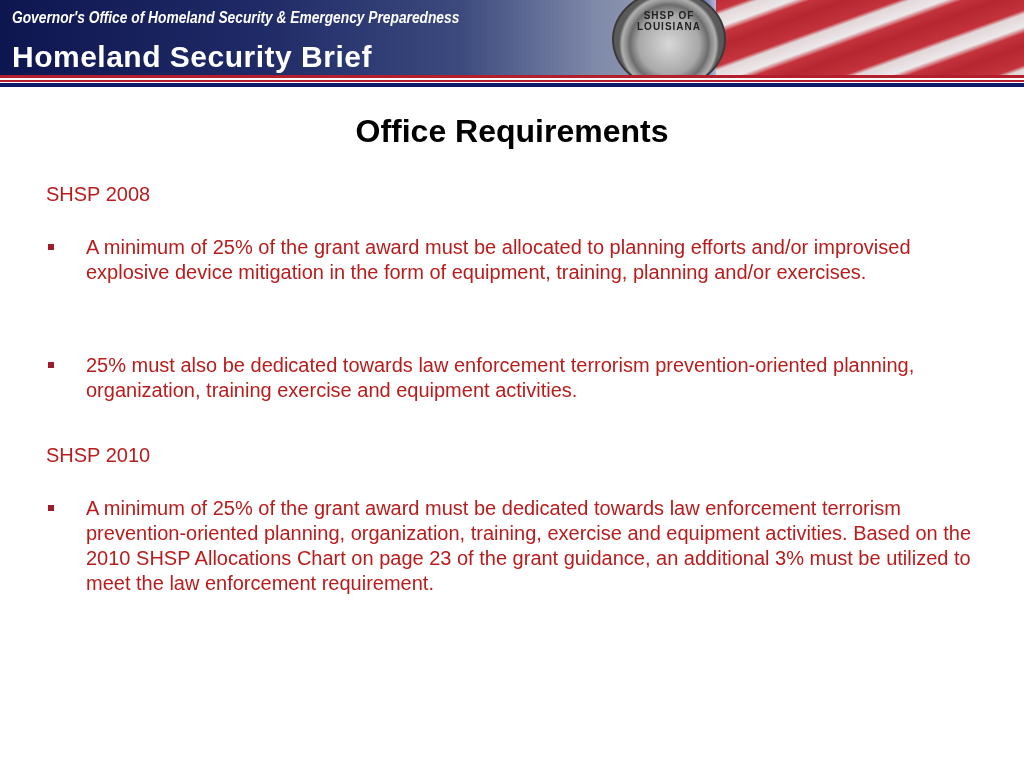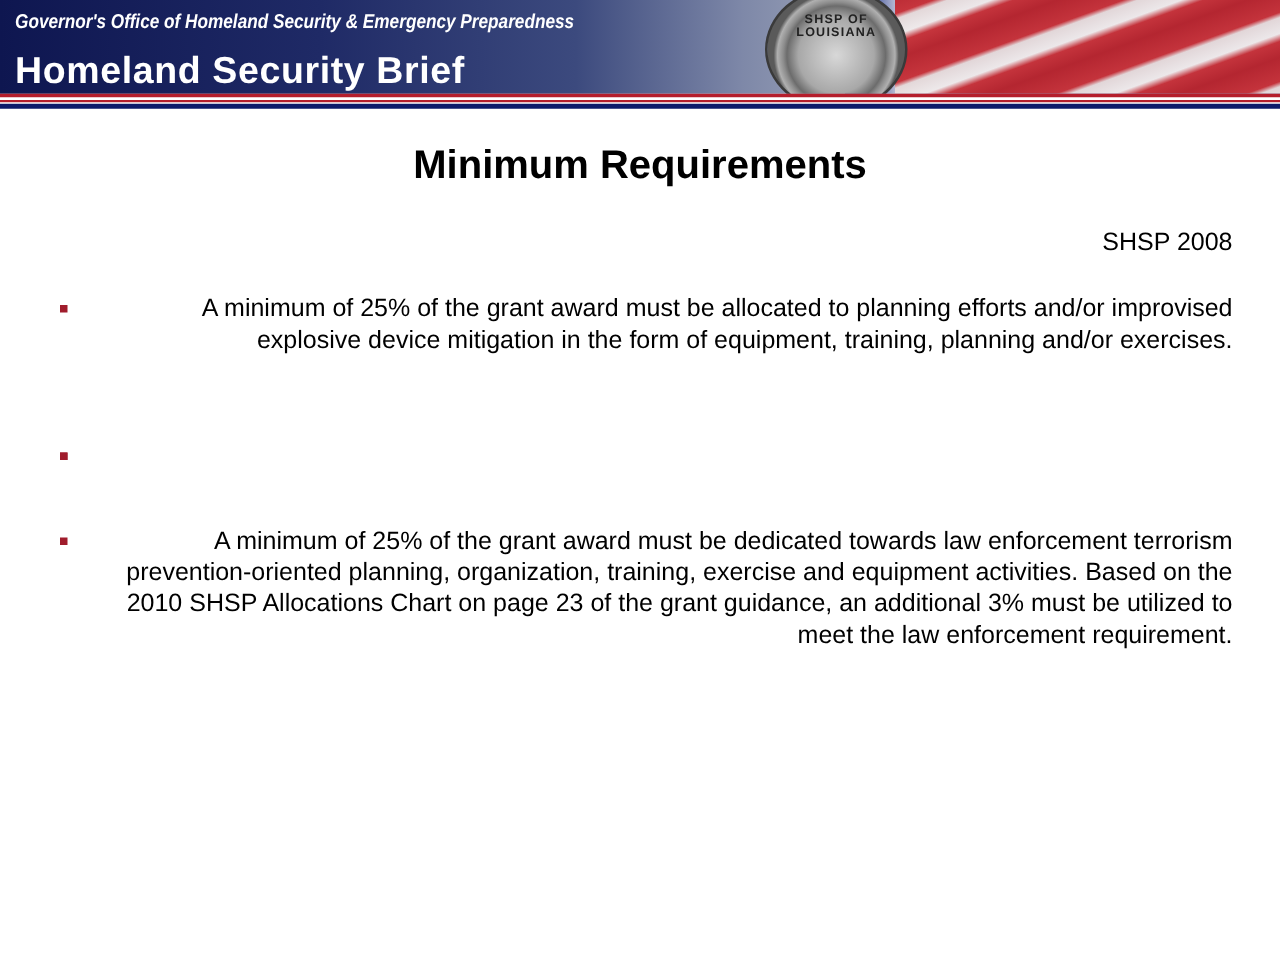--- a/index.html
+++ b/index.html
@@ -15,21 +15,21 @@
   .seal-text { position:absolute; left:0; top:18px; width:110px; text-align:center; font-size:10px; font-weight:bold; color:#222; letter-spacing:1px; }
   .subtitle { position:absolute; left:12px; top:9px; font-size:16px; font-style:italic; font-weight:bold; color:#ffffff; white-space:nowrap; transform:scaleX(0.86); transform-origin:left; }
   .title-banner { position:absolute; left:12px; top:40px; font-size:30px; font-weight:bold; color:#ffffff; white-space:nowrap; letter-spacing:0.5px; }
   .stripes { position:absolute; left:0; top:75px; width:1024px; height:12px; }
   .s1 { height:3px; background:#b51e2c; }
   .s2 { height:2px; background:#ffffff; }
   .s3 { height:2px; background:#b51e2c; }
   .s4 { height:1px; background:#ffffff; }
   .s5 { height:4px; background:#0e1a6a; }
   .slide-title { position:absolute; left:0; top:113px; width:1024px; text-align:center; font-size:32px; font-weight:bold; color:#000; }
-  .content { position:absolute; left:46px; top:182px; width:940px; color:#000000; font-size:20px; line-height:25px;text-align:right; }
+  .content { position:absolute; left:46px; top:182px; width:940px; color:#b91c1c; font-size:20px; line-height:25px; }
   .section-head { margin:0; }
   .bullet { position:relative; padding-left:40px; margin-top:28px; }
   .bullet .marker { position:absolute; left:2px; top:9px; width:6px; height:6px; background:#a01c2c; }
   .gap { height:40px; }
 </style>
 </head>
 <body>
 
 <div class="banner">
   <div class="flag"></div>
@@ -41,35 +41,37 @@
   <div class="title-banner">Homeland Security Brief</div>
 </div>
 <div class="stripes">
   <div class="s1"></div>
     <div class="s2"></div>
     <div class="s3"></div>
     <div class="s4"></div>
     <div class="s5"></div>
 </div>
 
-<div class="slide-title">Minimum Requirements</div>
+<div class="slide-title">Office Requirements</div>
 
 <div class="content">
   <div class="section-head">SHSP 2008</div>
   <div class="bullet">
     <span class="marker"></span>
     <span>A minimum of 25% of the grant award must be allocated to planning efforts and/or improvised explosive device mitigation in the form of equipment, training, planning and/or exercises.</span>
   </div>
 
   <div class="gap"></div>
   <div class="bullet">
     <span class="marker"></span>
   </div>
   <div class="bullet" style="padding-right:20px;">
     <span class="marker"></span>
+    <span>25% must also be dedicated towards law enforcement terrorism prevention-oriented planning, organization, training exercise and equipment activities.</span>
   </div>
 
   <div class="gap"></div>
+  <div class="section-head">SHSP 2010</div>
   <div class="bullet">
     <span class="marker"></span>
     <span>A minimum of 25% of the grant award must be dedicated towards law enforcement terrorism prevention-oriented planning, organization, training, exercise and equipment activities. Based on the 2010 SHSP Allocations Chart on page 23 of the grant guidance, an additional 3% must be utilized to meet the law enforcement requirement.</span>
   </div>
 </div>
 
 </body></html>

